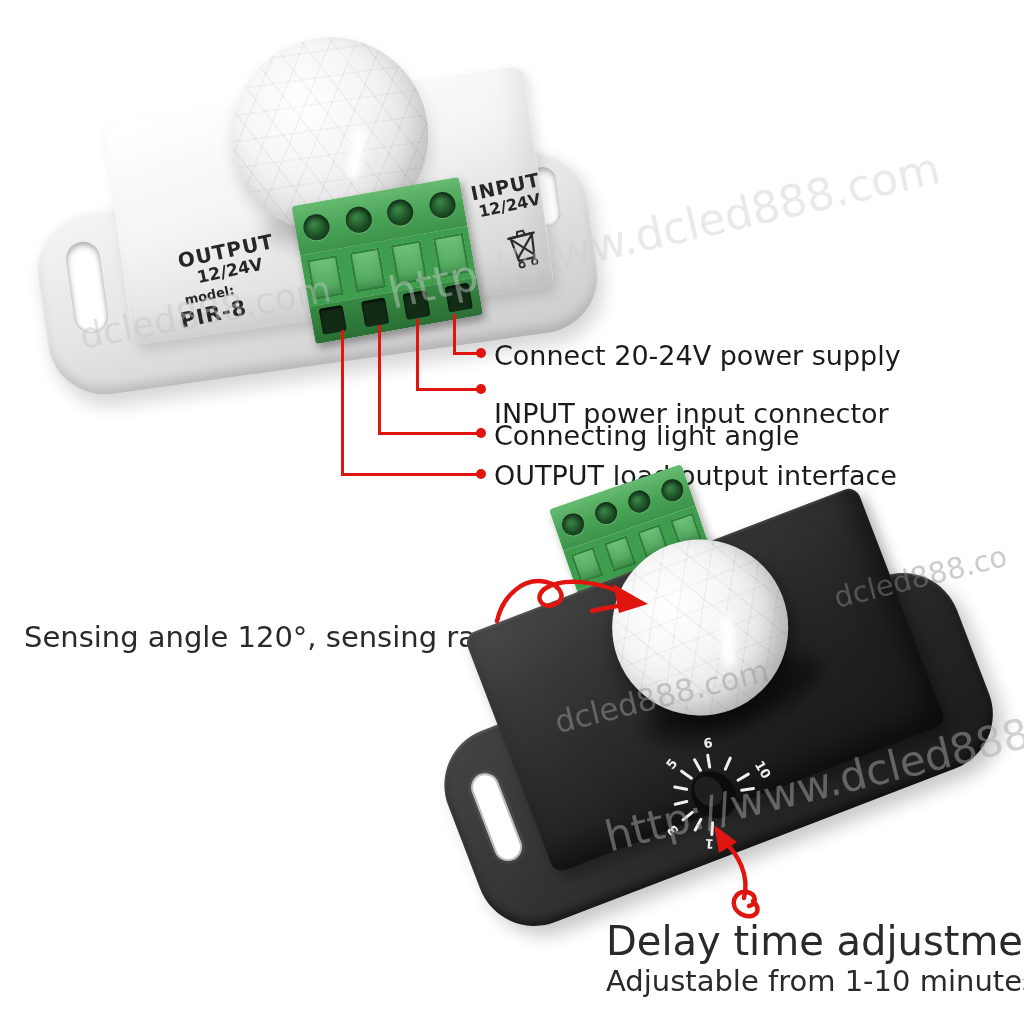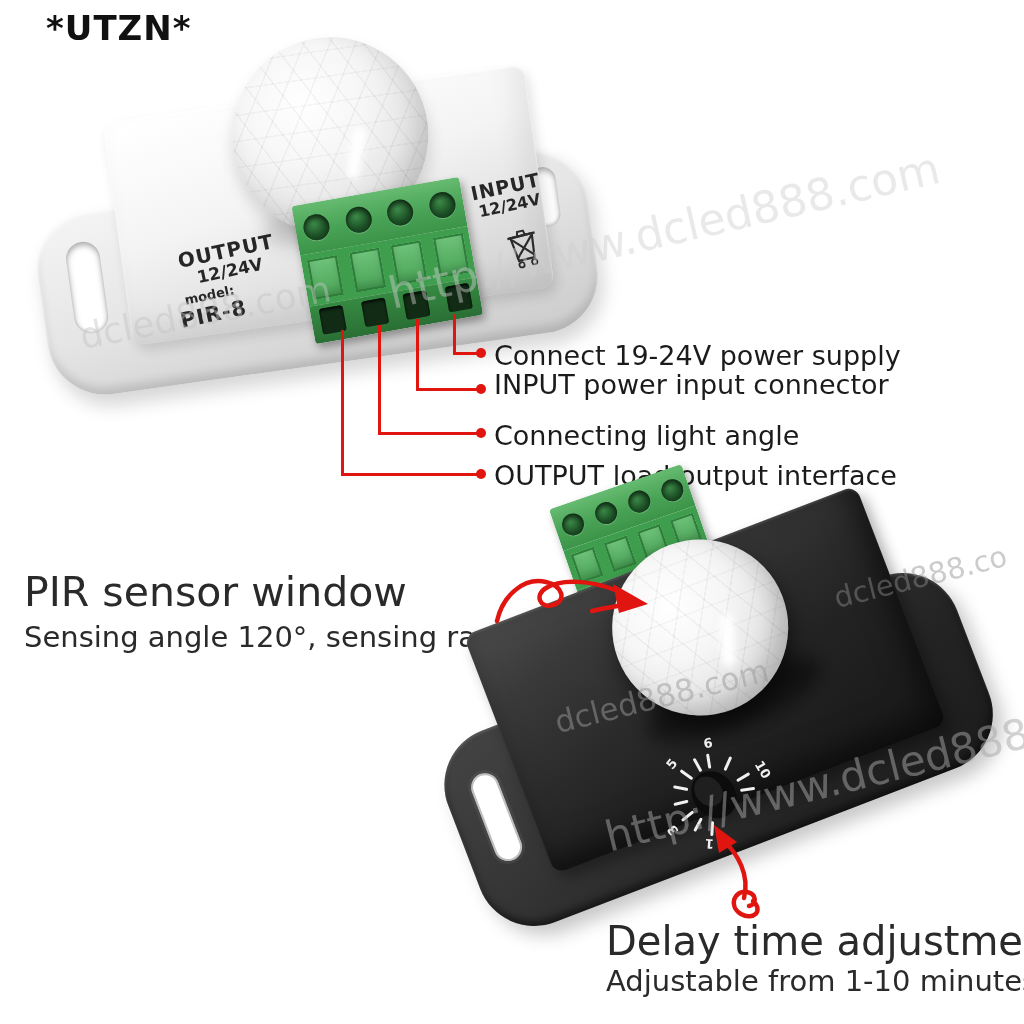--- a/index.html
+++ b/index.html
@@ -107,21 +107,20 @@
   .dial text{fill:#efefef;font-size:13px;font-weight:700;font-family:"DejaVu Sans",sans-serif;}
 
   
   .overlay{position:absolute;left:0;top:0;width:1024px;height:1024px;pointer-events:none;}
 </style>
 </head>
 <body>
 
 <div class="canvas">
 
-  <div class="brand-tag">*UTZN*</div>
 
   <div class="wd">
     <div class="wd-plate"></div>
     <div class="wd-slot wd-slot-l"></div>
     <div class="wd-slot wd-slot-r"></div>
     <div class="wd-body"></div>
     <div class="wd-domeshadow"></div>
     <div class="dome wd-dome"></div>
 
     <div class="dev-label wd-label-output">
@@ -178,26 +177,25 @@
   <div class="cl-dot" style="left:476px;top:428px"></div>
 
   <div class="cl-v" style="left:416px;top:319px;height:72px"></div>
   <div class="cl-h" style="left:416px;top:388px;width:64px"></div>
   <div class="cl-dot" style="left:476px;top:384px"></div>
 
   <div class="cl-v" style="left:453px;top:314px;height:41px"></div>
   <div class="cl-h" style="left:453px;top:352px;width:27px"></div>
   <div class="cl-dot" style="left:476px;top:348px"></div>
 
-  <div class="callout-label" style="top:340px">Connect 19-24V power supply</div>
-  <div class="callout-label" style="top:369px">INPUT power input connector</div>
+  <div class="callout-label" style="top:340px">Connect 20-24V power supply</div>
+  <div class="callout-label" style="top:398px">INPUT power input connector</div>
   <div class="callout-label" style="top:420px">Connecting light angle</div>
   <div class="callout-label" style="top:460px">OUTPUT load output interface</div>
 
-  <div class="note-title pir-title">PIR sensor window</div>
   <div class="note-sub pir-sub">Sensing angle 120°, sensing range 8m</div>
   <div class="note-title delay-title">Delay time adjustment</div>
   <div class="note-sub delay-sub">Adjustable from 1-10 minutes</div>
 
   <div class="bd">
     <div class="bd-plate"></div>
     <div class="bd-slot"></div>
 
     <div class="tblock bd-tblock">
       <div class="tb-top">

